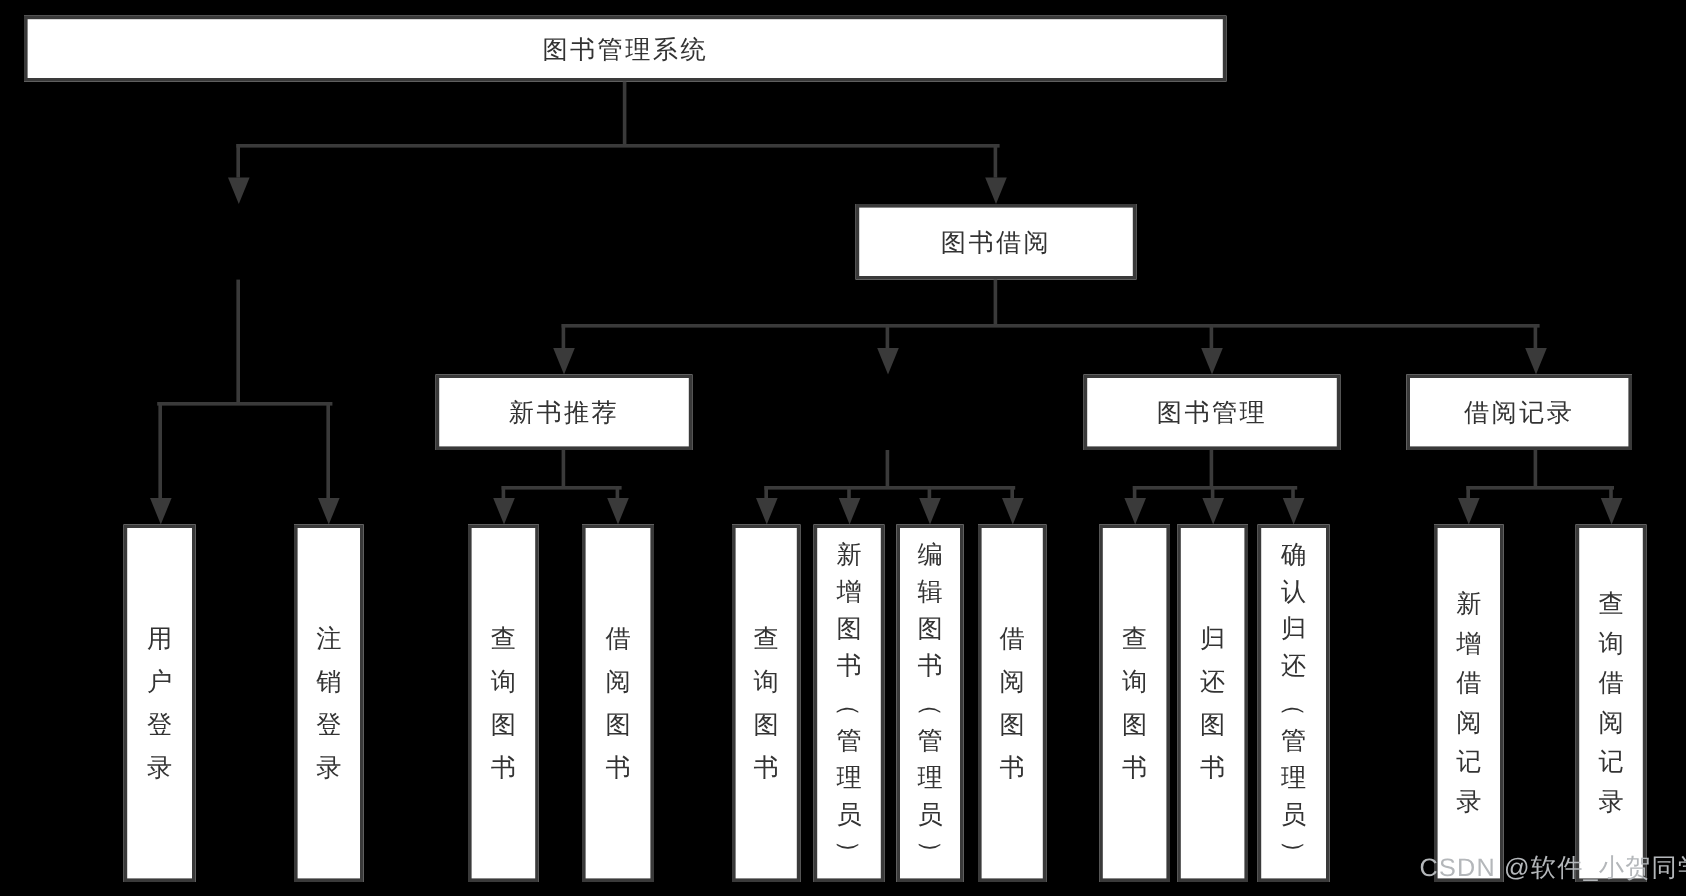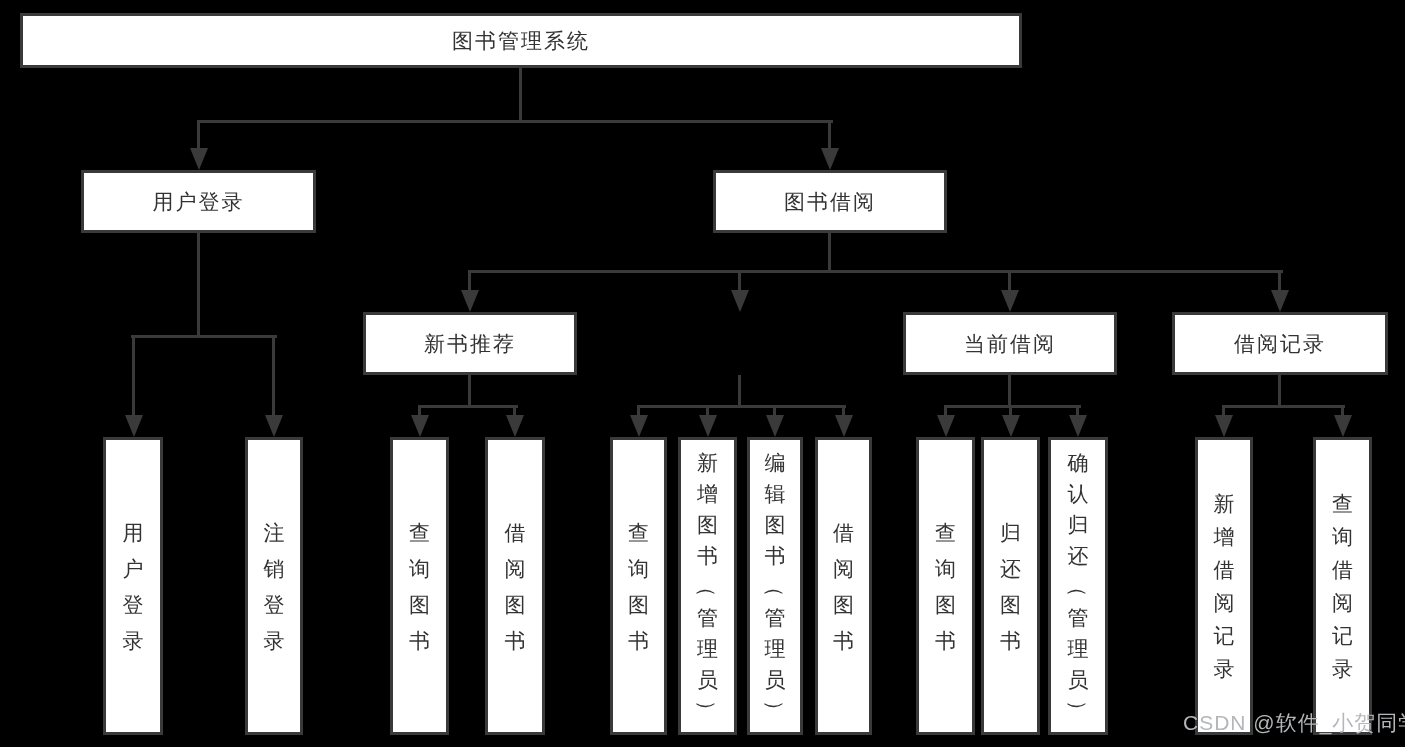--- a/index.html
+++ b/index.html
@@ -27,38 +27,37 @@
 
 <div class="canvas">
 
   <div class="hbox" style="left:20px;top:13px;width:1002px;height:55px">图书管理系统</div>
 
   <div class="vline" style="left:519px;top:68px;height:52px"></div>
   <div class="hline" style="left:197px;top:120px;width:636px"></div>
   <div class="arrow" style="left:197px;top:120px;height:28px"></div>
   <div class="arrow" style="left:828px;top:120px;height:28px"></div>
 
-  <div class="hbox" style="left:81px;top:170px;width:235px;height:63px">用户登录</div>
   <div class="hbox" style="left:713px;top:170px;width:234px;height:63px">图书借阅</div>
 
   <div class="vline" style="left:197px;top:233px;height:102px"></div>
   <div class="hline" style="left:131px;top:335px;width:146px"></div>
   <div class="arrow" style="left:132px;top:335px;height:80px"></div>
   <div class="arrow" style="left:272px;top:335px;height:80px"></div>
 
   <div class="vline" style="left:828px;top:233px;height:37px"></div>
   <div class="hline" style="left:468px;top:270px;width:815px"></div>
   <div class="arrow" style="left:468px;top:270px;height:20px"></div>
   <div class="arrow" style="left:738px;top:270px;height:20px"></div>
   <div class="arrow" style="left:1008px;top:270px;height:20px"></div>
   <div class="arrow" style="left:1278px;top:270px;height:20px"></div>
 
   <div class="hbox" style="left:363px;top:312px;width:214px;height:63px">新书推荐</div>
-  <div class="hbox" style="left:903px;top:312px;width:214px;height:63px">当前借阅</div>
-  <div class="hbox" style="left:1172px;top:312px;width:216px;height:63px">借阅记录</div>
+  <div class="hbox" style="left:903px;top:312px;width:214px;height:63px">图书管理</div>
+  <div class="hbox" style="left:1172px;top:312px;width:188px;height:63px">借阅记录</div>
 
   <div class="vline" style="left:468px;top:375px;height:30px"></div>
   <div class="hline" style="left:418px;top:405px;width:100px"></div>
   <div class="arrow" style="left:418px;top:405px;height:10px"></div>
   <div class="arrow" style="left:513px;top:405px;height:10px"></div>
 
   <div class="vline" style="left:738px;top:375px;height:30px"></div>
   <div class="hline" style="left:637px;top:405px;width:209px"></div>
   <div class="arrow" style="left:637px;top:405px;height:10px"></div>
   <div class="arrow" style="left:706px;top:405px;height:10px"></div>

